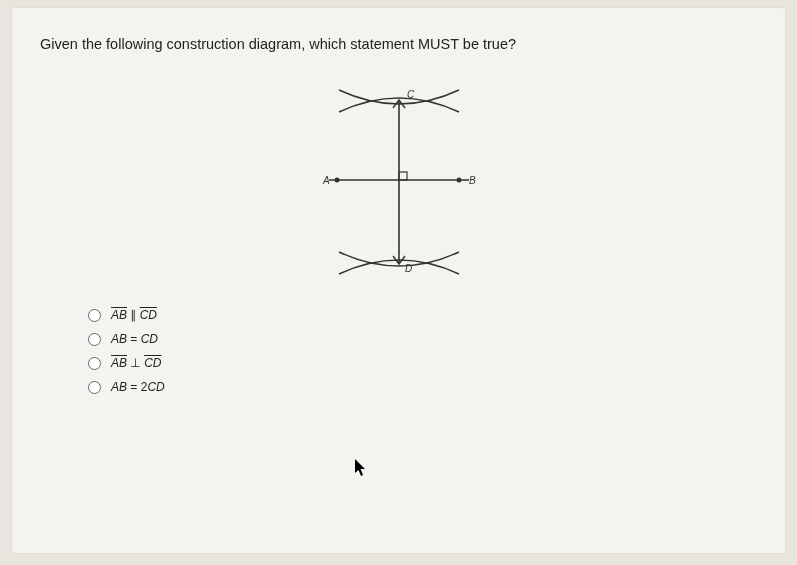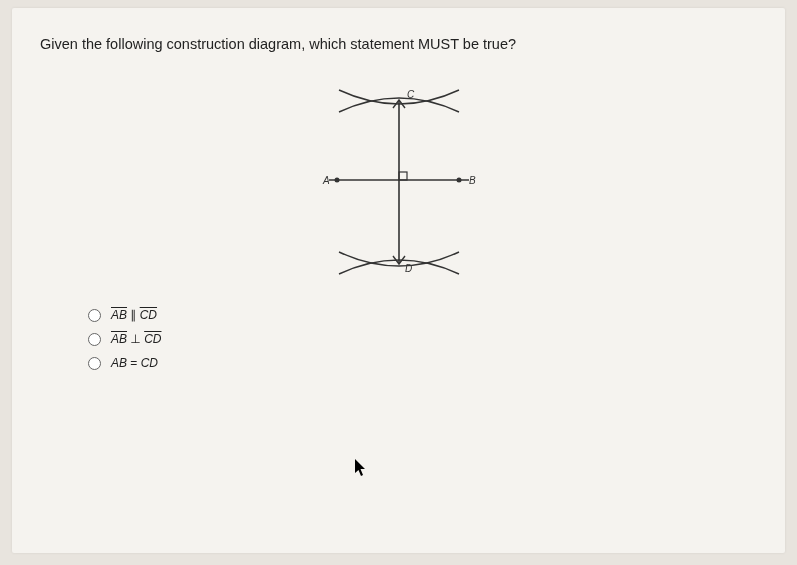--- a/index.html
+++ b/index.html
@@ -110,25 +110,29 @@
     </svg>
   </div>
 
   <div class="options">
     <div class="option-row">
       <span class="radio"></span>
       <span><span class="overline">AB</span> ∥ <span class="overline">CD</span></span>
     </div>
     <div class="option-row">
       <span class="radio"></span>
+      <span><span class="math-italic">AB</span> = <span class="math-italic">CD</span></span>
+    </div>
+    <div class="option-row">
+      <span class="radio"></span>
       <span><span class="overline">AB</span> ⊥ <span class="overline">CD</span></span>
     </div>
     <div class="option-row">
       <span class="radio"></span>
-      <span><span class="math-italic">AB</span> = <span class="math-italic">CD</span></span>
+      <span><span class="math-italic">AB</span> = 2<span class="math-italic">CD</span></span>
     </div>
   </div>
 
   <svg class="cursor" viewBox="0 0 14 20">
     <path d="M1 1 L1 15 L4.5 12 L7 18 L9 17 L6.5 11 L11 11 Z" fill="#000"></path>
   </svg>
 
 </div>
 
 </body></html>

